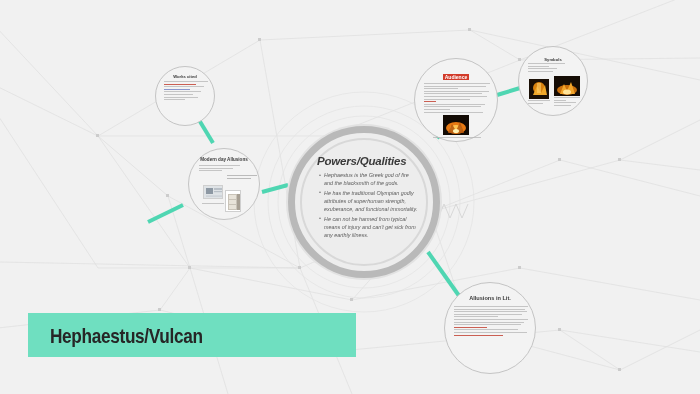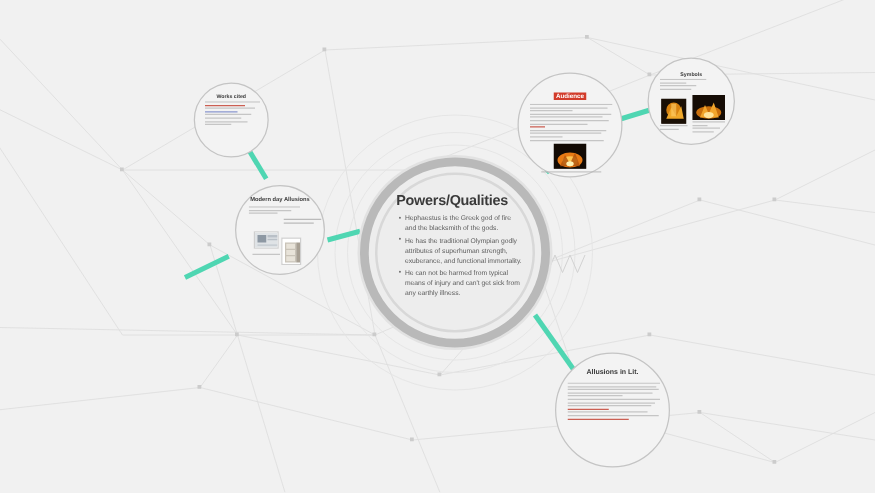--- a/index.html
+++ b/index.html
@@ -26,20 +26,21 @@
     overflow: hidden;
   }
 
   
   #center-node {
     left: 288px; top: 126px;
     width: 152px; height: 152px;
     border: 7px solid #b9b9b9;
     background: #ededed;
     box-shadow: 0 0 0 2px #e2e2e2;
+    font-style: italic;
   }
   #center-node .inner-ring {
     position: absolute;
     left: 5px; top: 5px; right: 5px; bottom: 5px;
     border: 2px solid #d8d8d8;
     border-radius: 50%;
   }
   #center-title {
     position: absolute;
     left: 22px; top: 22px;
@@ -372,14 +373,17 @@
       <span class="line-row" style="width:100%"></span>
       <span class="line-row" style="width:94%"></span>
       <span class="line-row" style="width:90%"></span>
       <span class="line-row red" style="width:44%"></span>
       <span class="line-row" style="width:86%"></span>
       <span class="line-row" style="width:98%"></span>
       <span class="line-row red" style="width:66%"></span>
     </div>
   </div>
 
+  <div id="title-banner">
+    <div id="title-banner-text">Hephaestus/Vulcan</div>
+  </div>
 
 </div>
 
 </body></html>

